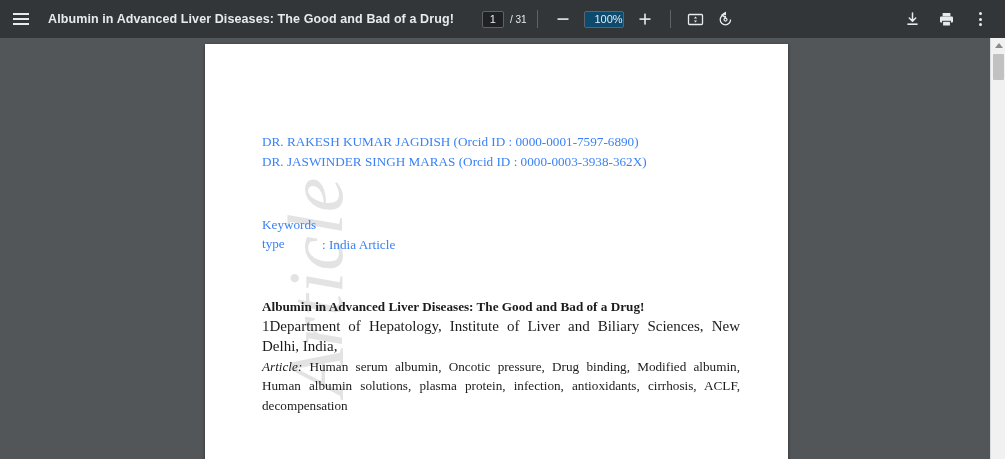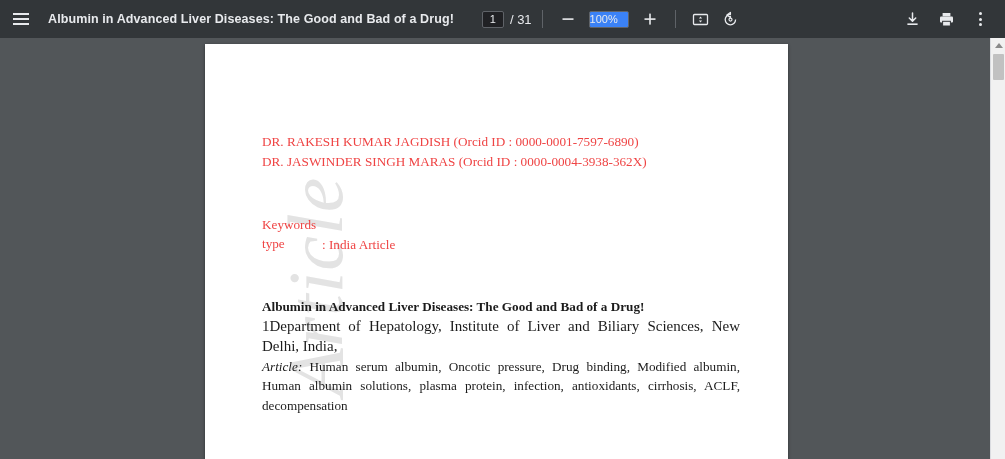--- a/index.html
+++ b/index.html
@@ -73,45 +73,45 @@
     color: #e8eaed;
     font-size: 11px;
     text-align: center;
     font-family: "Liberation Sans", sans-serif;
     padding: 0;
     box-sizing: border-box;
     line-height: 15px;
   }
   .page-count {
     color: #e8eaed;
-    font-size: 13px;
+    font-size: 10px;
     margin-left: 6px;
     white-space: nowrap;
   }
   .divider {
     width: 1px;
     height: 18px;
     background: #5f6368;
     margin: 0 10px;
     flex: 0 0 auto;
   }
   .zoomgroup {
     display: flex;
     align-items: center;
     flex: 0 0 auto;
   }
   .zoom-val {
     width: 40px;
     height: 17px;
-    background: #3b82f6;
+    background: #0c4a6e;
     border: 1px solid #5f6368;
     border-radius: 2px;
     color: #e8eaed;
     font-size: 11px;
-    text-align: left;
+    text-align: right;
     font-family: "Liberation Sans", sans-serif;
     padding: 0;
     box-sizing: border-box;
     margin: 0 6px;
     line-height: 15px;
   }
   .icon-sq {
     width: 24px; height: 24px;
     display: flex; align-items: center; justify-content: center;
   }
@@ -179,21 +179,21 @@
     position: absolute;
     left: 57px;
     top: 0;
     width: 478px;
     font-family: "Liberation Serif", serif;
     color: #1b1b1b;
   }
   .line {
     font-size: 13.2px;
     line-height: 19.8px;
-    color: #ef4444;
+    color: #3b82f6;
   }
   .orcid-block { margin-top: 88px; }
   .orcid-block .line { white-space: nowrap; }
   .artype { margin-top: 43px; }
   .artype .label { display: inline-block; width: 60px; }
   .title-line {
     margin-top: 43px;
     font-weight: bold;
     font-size: 13.2px;
     line-height: 19.8px;
@@ -337,21 +337,21 @@
 <div class="viewer">
 
   <div class="page">
 
     <div class="watermark">Article</div>
 
     <div class="doc-body">
 
       <div class="orcid-block">
         <div class="line">DR. RAKESH KUMAR JAGDISH (Orcid ID : 0000-0001-7597-6890)</div>
-        <div class="line">DR. JASWINDER SINGH MARAS (Orcid ID : 0000-0004-3938-362X)</div>
+        <div class="line">DR. JASWINDER SINGH MARAS (Orcid ID : 0000-0003-3938-362X)</div>
       </div>
 
       <div class="artype line">
         <span class="label">Keywords type</span><span>: India Article</span>
       </div>
 
       <div class="title-line">Albumin in Advanced Liver Diseases: The Good and Bad of a Drug!</div>
 
 
       <div class="affil">1Department of Hepatology, Institute of Liver and Biliary Sciences, New Delhi, India,</div>

